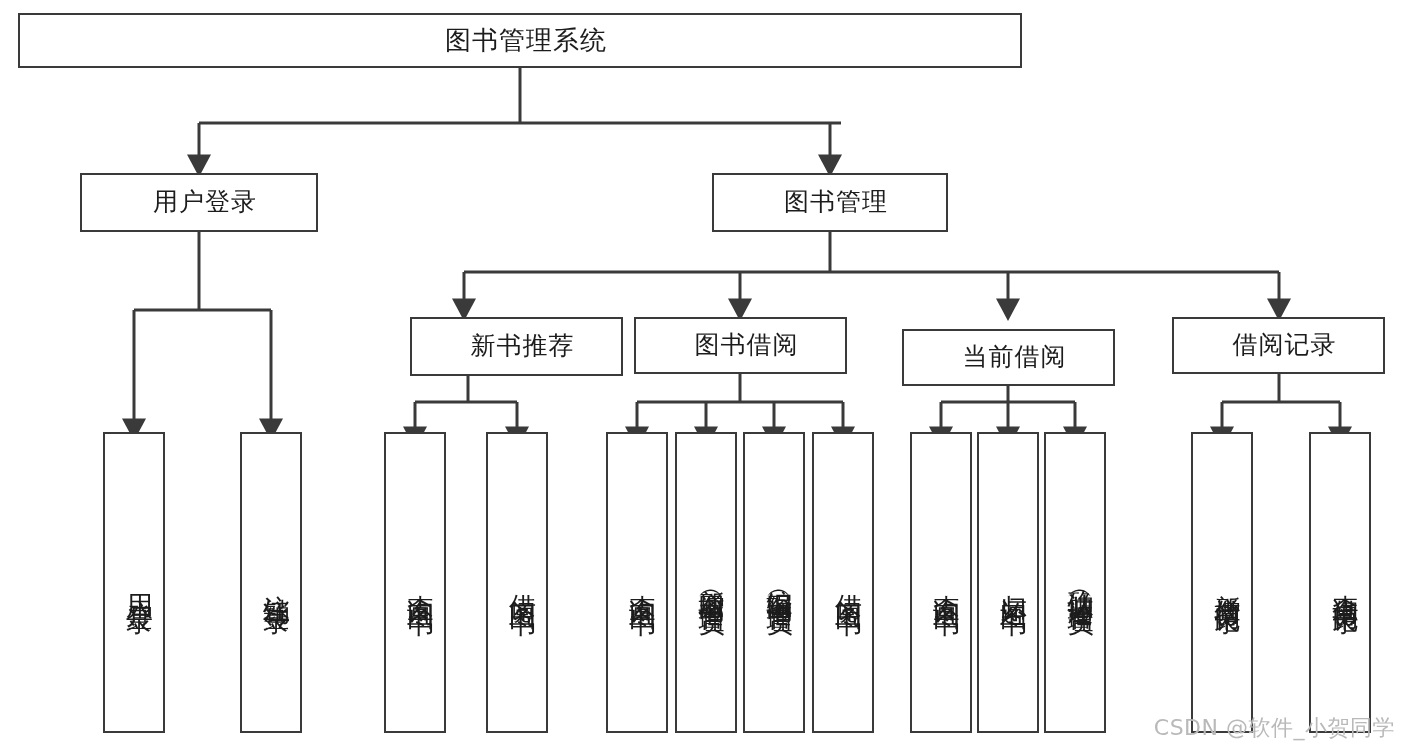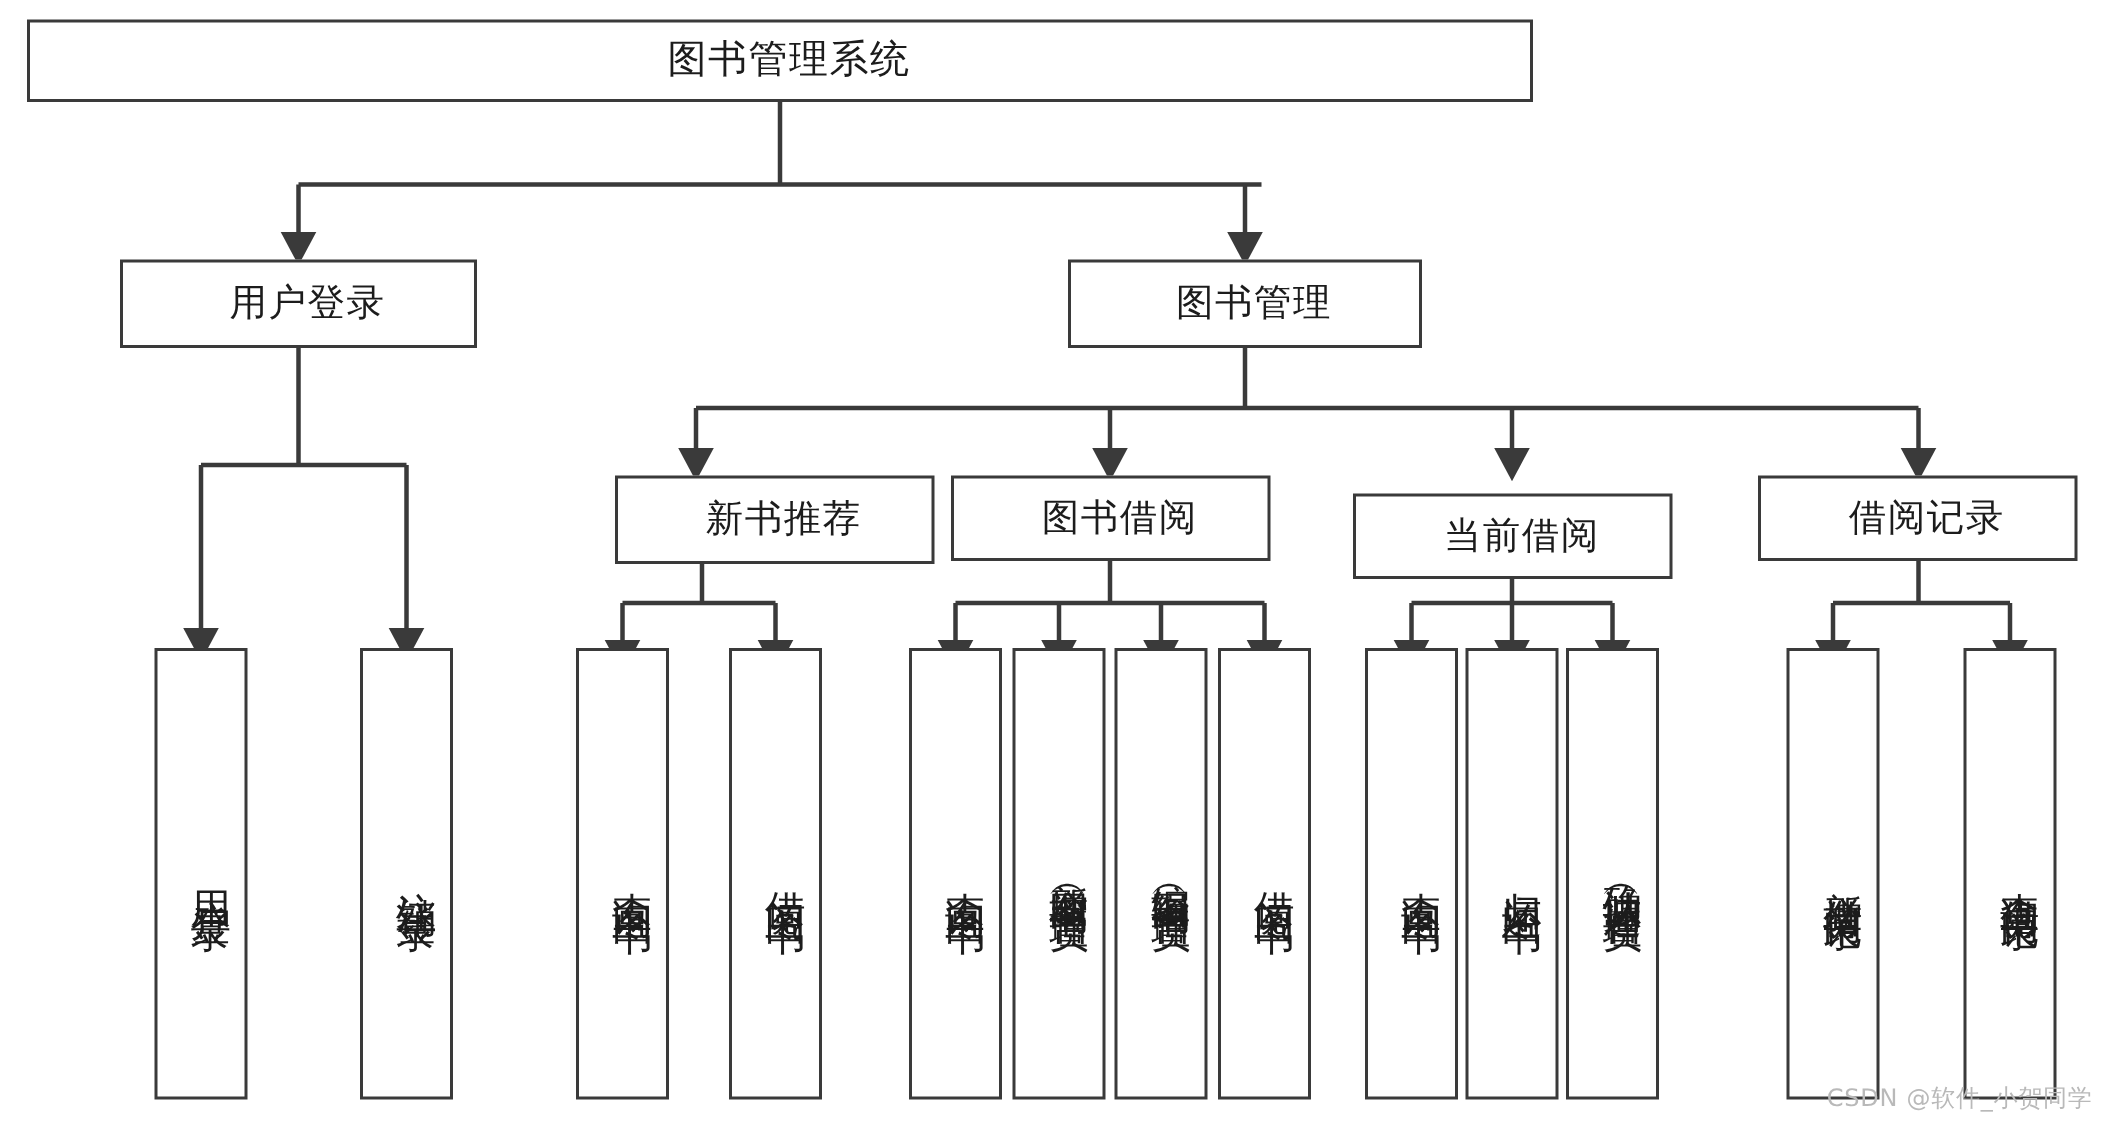--- a/index.html
+++ b/index.html
@@ -67,21 +67,21 @@
     white-space: nowrap;
   }
   .node.leaf.tall .node-label {
     font-size: 26px;
     letter-spacing: 3px;
   }
   #watermark {
     position: absolute;
     right: 10px;
     bottom: 4px;
-    font-size: 16px;
+    font-size: 22px;
     color: #b9b9b9;
     letter-spacing: 0.5px;
     z-index: 5;
     white-space: nowrap;
     margin-left: 29px;
   }
 </style>
 </head>
 <body>
 

